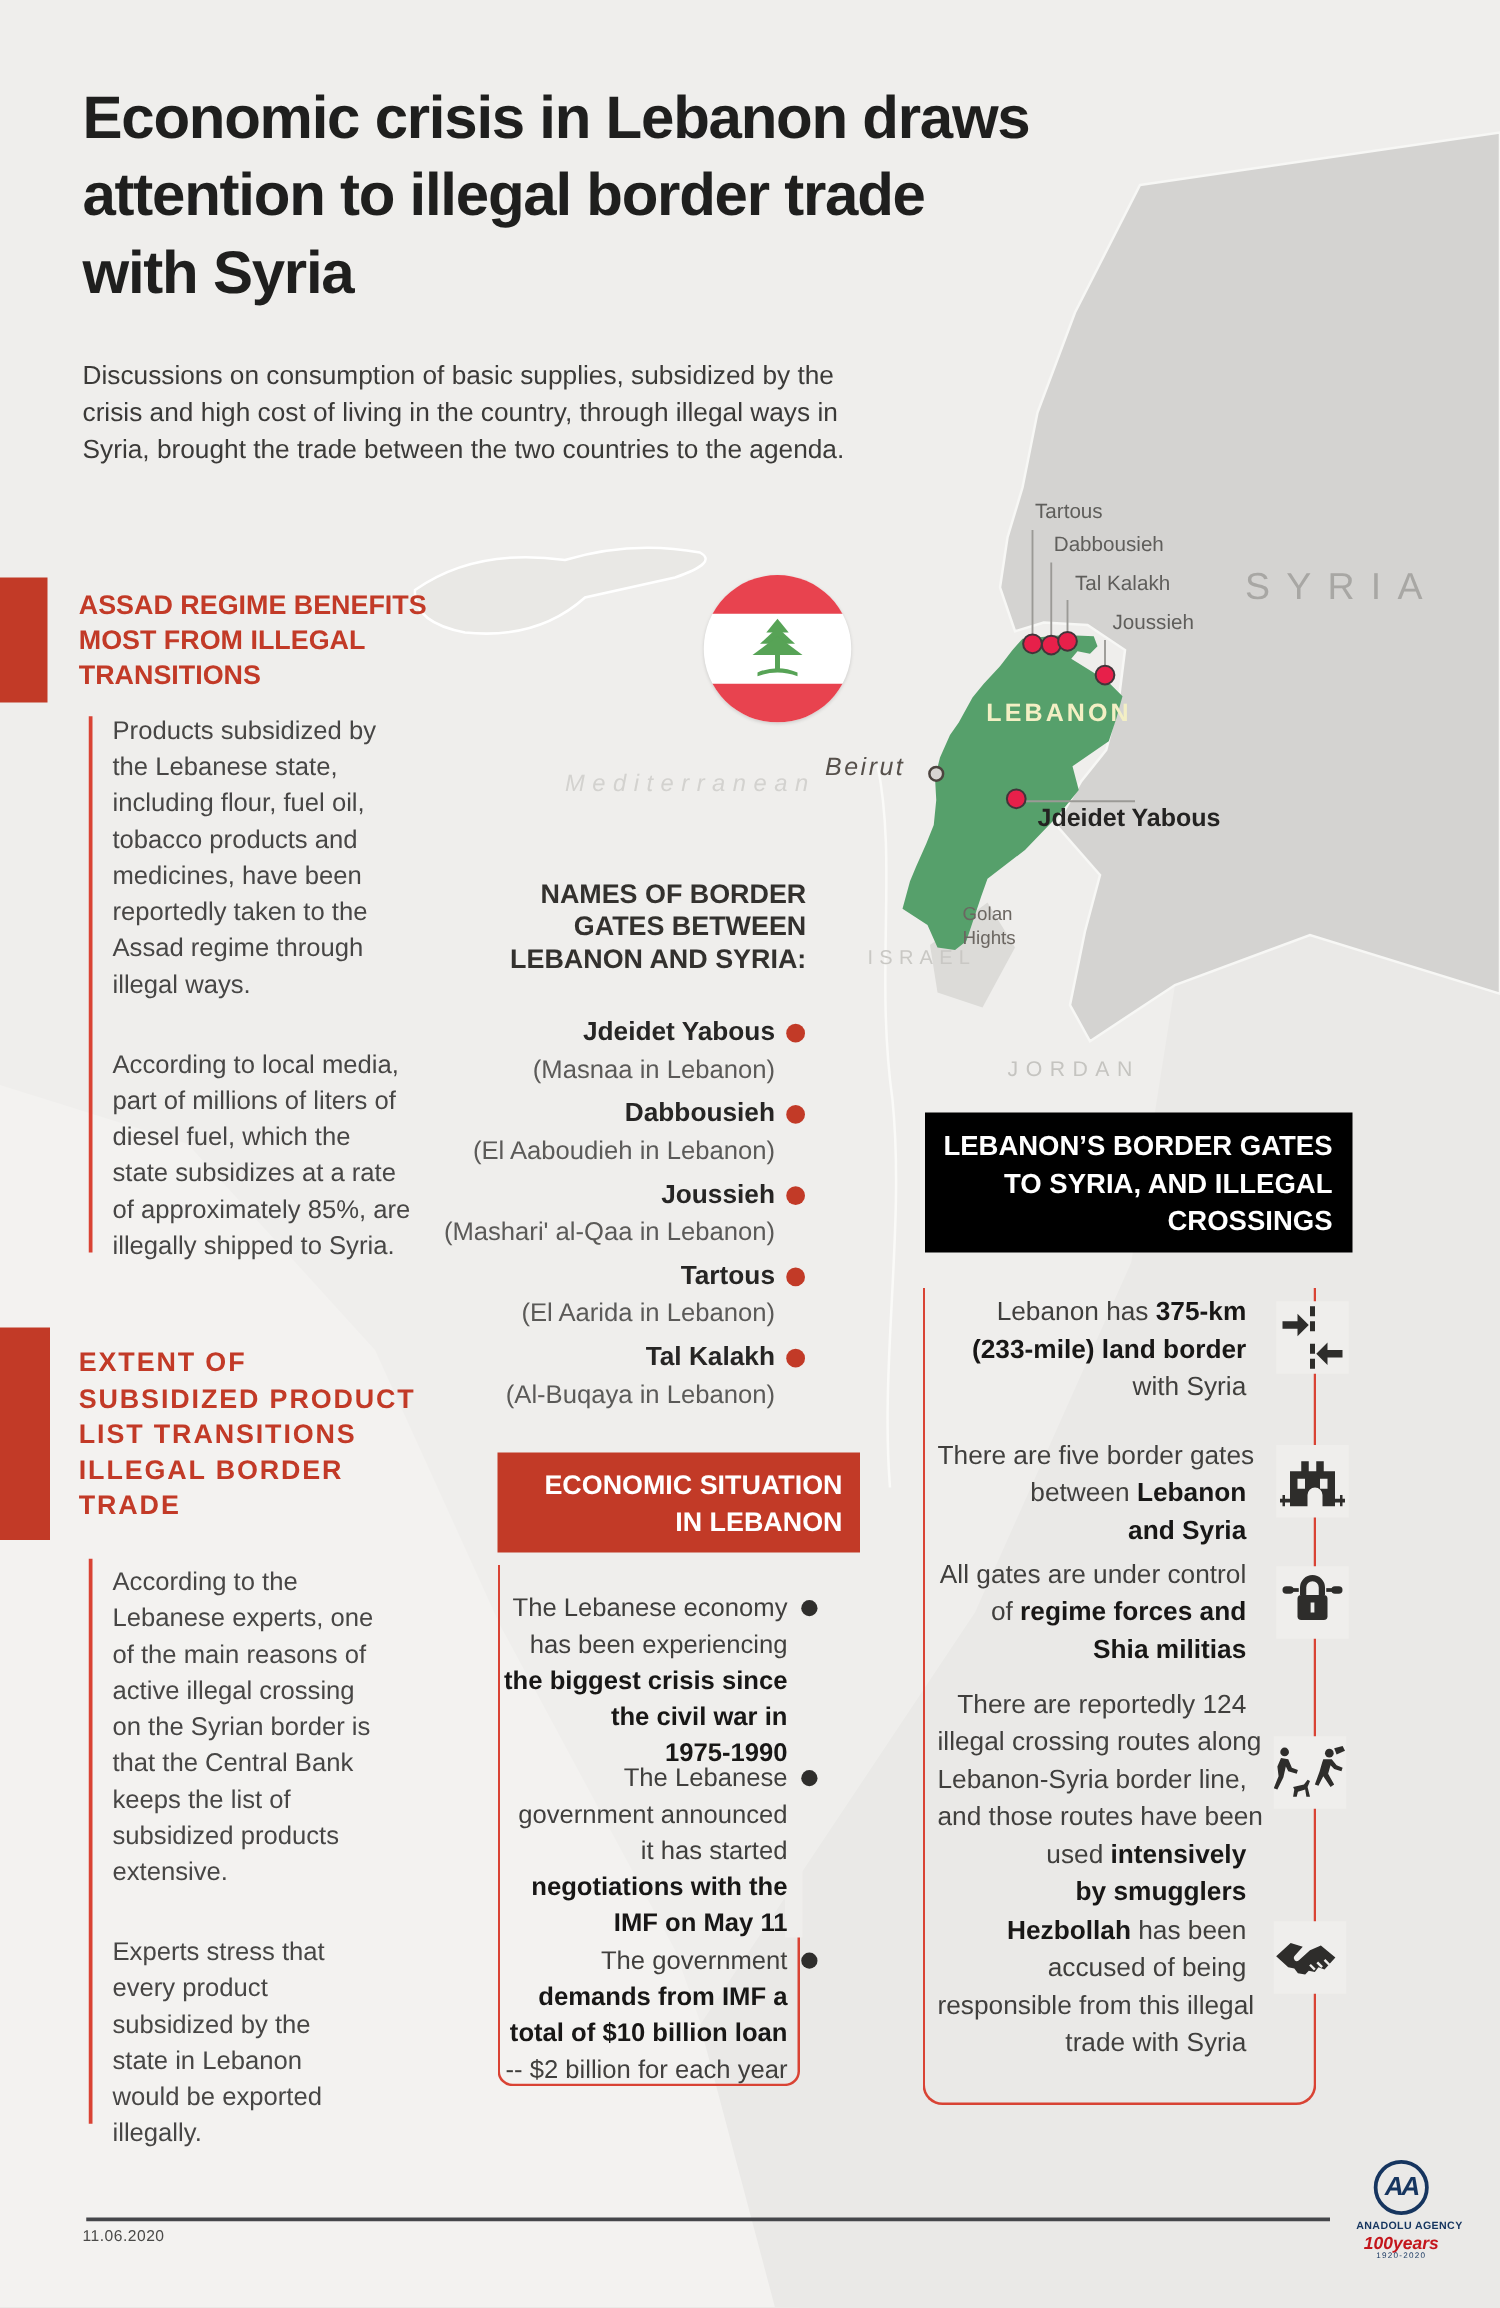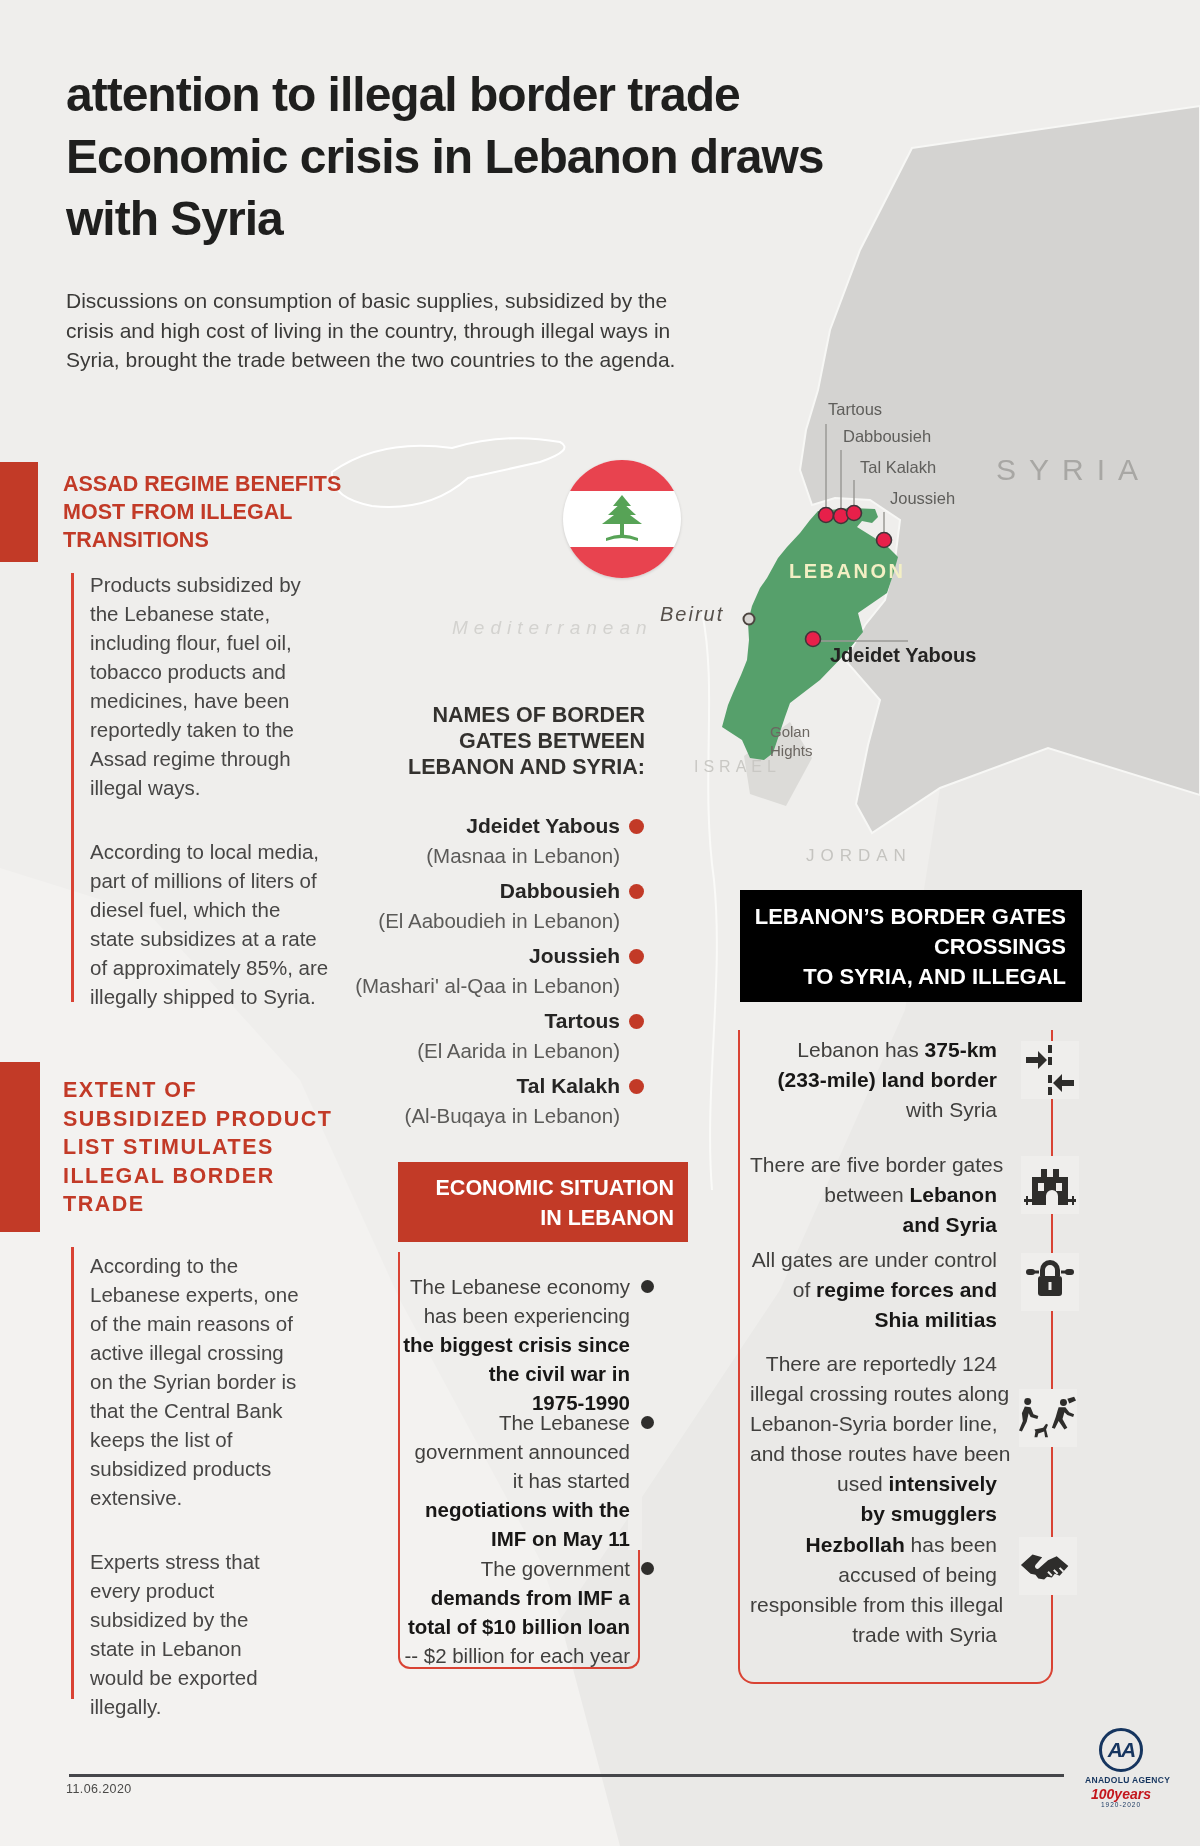--- a/index.html
+++ b/index.html
@@ -109,22 +109,22 @@
     <line x1="820" y1="641" x2="908" y2="641" stroke="#9b9a96" stroke-width="1.5"></line>
     <circle cx="826" cy="515" r="7.5" fill="#e7204a" stroke="#41353a" stroke-width="1.6"></circle>
     <circle cx="841" cy="516" r="7.5" fill="#e7204a" stroke="#41353a" stroke-width="1.6"></circle>
     <circle cx="854" cy="513" r="7.5" fill="#e7204a" stroke="#41353a" stroke-width="1.6"></circle>
     <circle cx="884" cy="540" r="7.5" fill="#e7204a" stroke="#41353a" stroke-width="1.6"></circle>
     <circle cx="813" cy="639" r="7.5" fill="#e7204a" stroke="#41353a" stroke-width="1.6"></circle>
     <circle cx="749" cy="619" r="5.5" fill="#d8d5d2" stroke="#4c443f" stroke-width="2"></circle>
   </svg>
 
   <div class="abs" id="title">
+      <div class="ln">Economic crisis in Lebanon draws</div>
       <div class="ln">attention to illegal border trade</div>
-      <div class="ln">Economic crisis in Lebanon draws</div>
       <div class="ln">with Syria</div>
     </div>
   <div class="abs" id="intro">
       <div class="ln">Discussions on consumption of basic supplies, subsidized by the</div>
       <div class="ln">crisis and high cost of living in the country, through illegal ways in</div>
       <div class="ln">Syria, brought the trade between the two countries to the agenda.</div>
     </div>
 
   <div class="abs redbar" id="redbar1"></div>
   <div class="abs red-heading" id="h1">
@@ -149,21 +149,21 @@
       <div class="ln">diesel fuel, which the</div>
       <div class="ln">state subsidizes at a rate</div>
       <div class="ln">of approximately 85%, are</div>
       <div class="ln">illegally shipped to Syria.</div>
     </div>
 
   <div class="abs redbar" id="redbar2"></div>
   <div class="abs red-heading" id="h2">
       <div class="ln">EXTENT OF</div>
       <div class="ln">SUBSIDIZED PRODUCT</div>
-      <div class="ln">LIST STIMULATES</div>
+      <div class="ln">LIST TRANSITIONS</div>
       <div class="ln">ILLEGAL BORDER</div>
       <div class="ln">TRADE</div>
     </div>
   <div class="abs pline" id="pline2"></div>
   <div class="abs para" id="p2a">
       <div class="ln">According to the</div>
       <div class="ln">Lebanese experts, one</div>
       <div class="ln">of the main reasons of</div>
       <div class="ln">active illegal crossing</div>
       <div class="ln">on the Syrian border is</div>
@@ -269,22 +269,22 @@
       <div class="ln"><b>demands from IMF a</b></div>
       <div class="ln"><b>total of $10 billion loan</b></div>
       <div class="ln">-- $2 billion for each year</div>
     </div>
   <div class="abs econ-dot" id="econ-d0"></div>
   <div class="abs econ-dot" id="econ-d1"></div>
   <div class="abs econ-dot" id="econ-d2"></div>
 
   <div class="abs" id="right-box">
       <div class="ln">LEBANON’S BORDER GATES</div>
+      <div class="ln">TO SYRIA, AND ILLEGAL</div>
       <div class="ln">CROSSINGS</div>
-      <div class="ln">TO SYRIA, AND ILLEGAL</div>
     </div>
   <div class="abs" id="right-rect"></div>
   <div class="abs right-item" id="ri0">
       <div class="ln">Lebanon has <b>375-km</b></div>
       <div class="ln"><b>(233-mile) land border</b></div>
       <div class="ln">with Syria</div>
     </div>
   <div class="abs right-item" id="ri1">
       <div class="ln">There are five border gates</div>
       <div class="ln">between <b>Lebanon</b></div>

